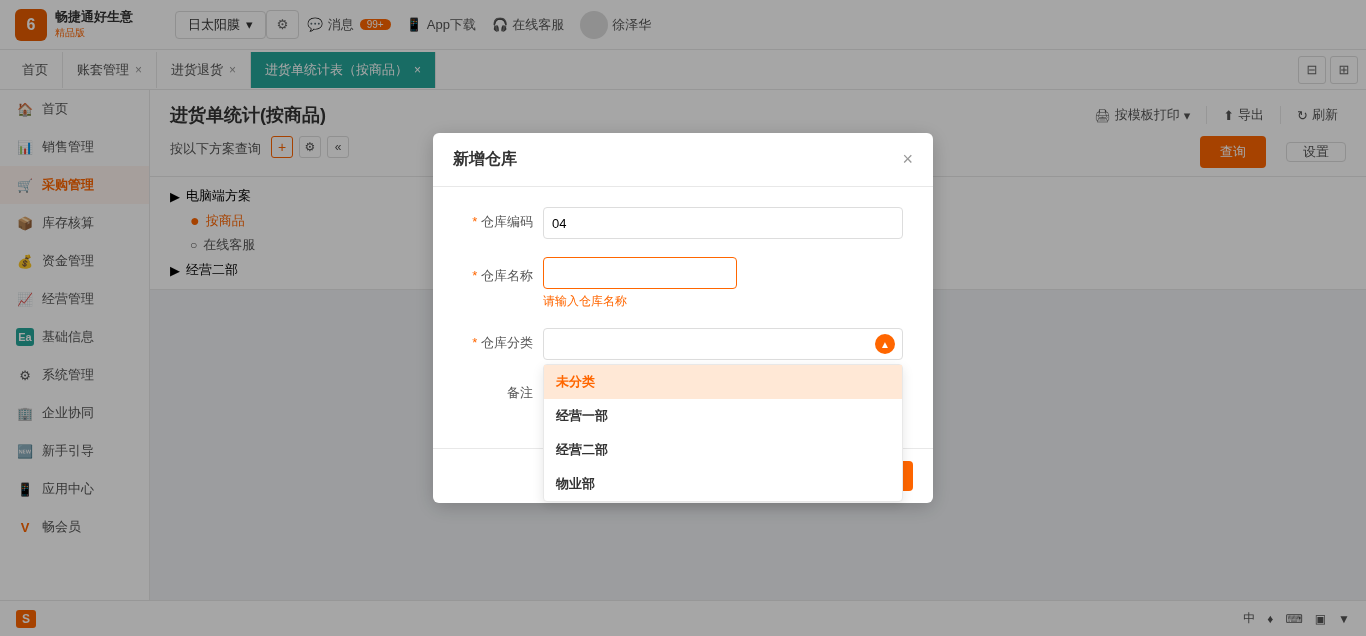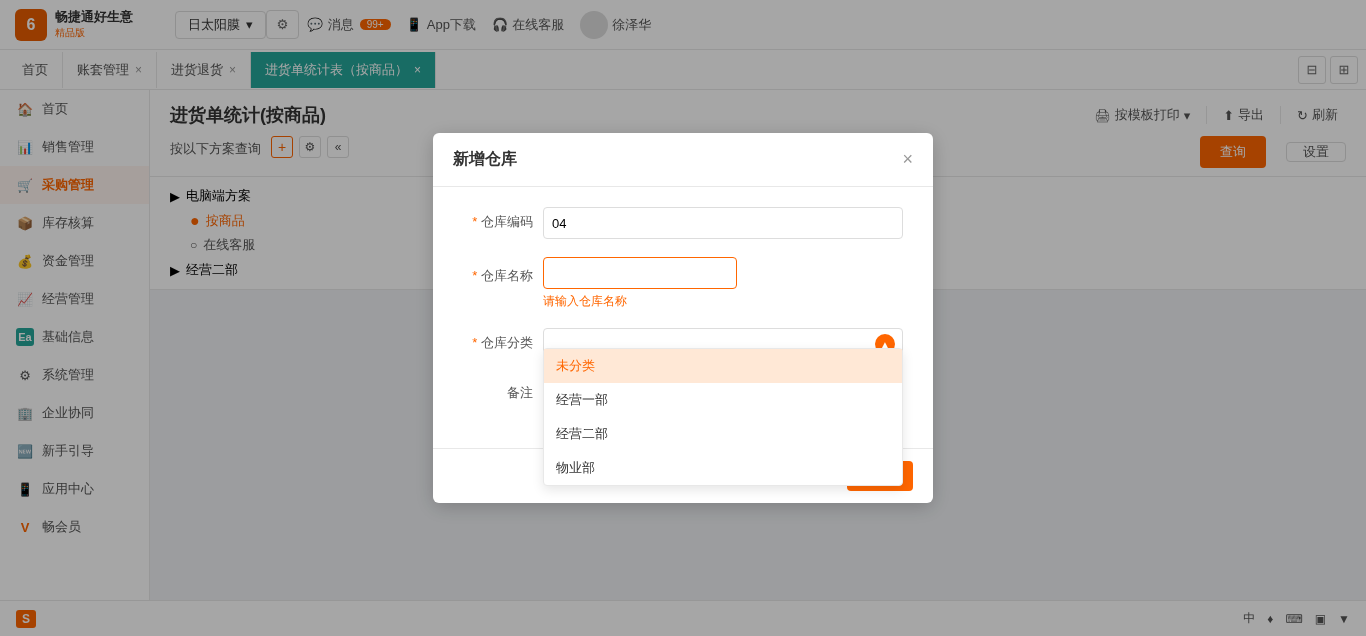--- a/index.html
+++ b/index.html
@@ -205,26 +205,27 @@
       width: 100%; height: 32px; border: 1px solid #ddd; border-radius: 4px;
       padding: 0 32px 0 8px; font-size: 13px; outline: none;
     }
     .category-arrow {
       position: absolute; right: 8px; top: 50%; transform: translateY(-50%);
       width: 20px; height: 20px; background: #f60; border-radius: 50%;
       display: flex; align-items: center; justify-content: center;
       cursor: pointer; color: white; font-size: 10px;
     }
     .dropdown-list {
-      position: absolute; top: 20px; left: 0; right: 0;
+      position: absolute; top: 36px; left: 0; right: 0;
       background: #fff;
       border: 1px solid #e8e8e8;
       border-radius: 4px;
       box-shadow: 0 4px 12px rgba(0,0,0,0.1);
       z-index: 200;
+      font-weight: bold;
     }
     .dropdown-item {
       padding: 8px 12px; cursor: pointer; font-size: 13px; color: #333;
     }
     .dropdown-item.active { background: #ffe8d6; color: #f60; }
     .modal-footer {
       padding: 12px 20px;
       display: flex; align-items: center; justify-content: flex-end;
       border-top: 1px solid #e8e8e8;
       gap: 10px;

